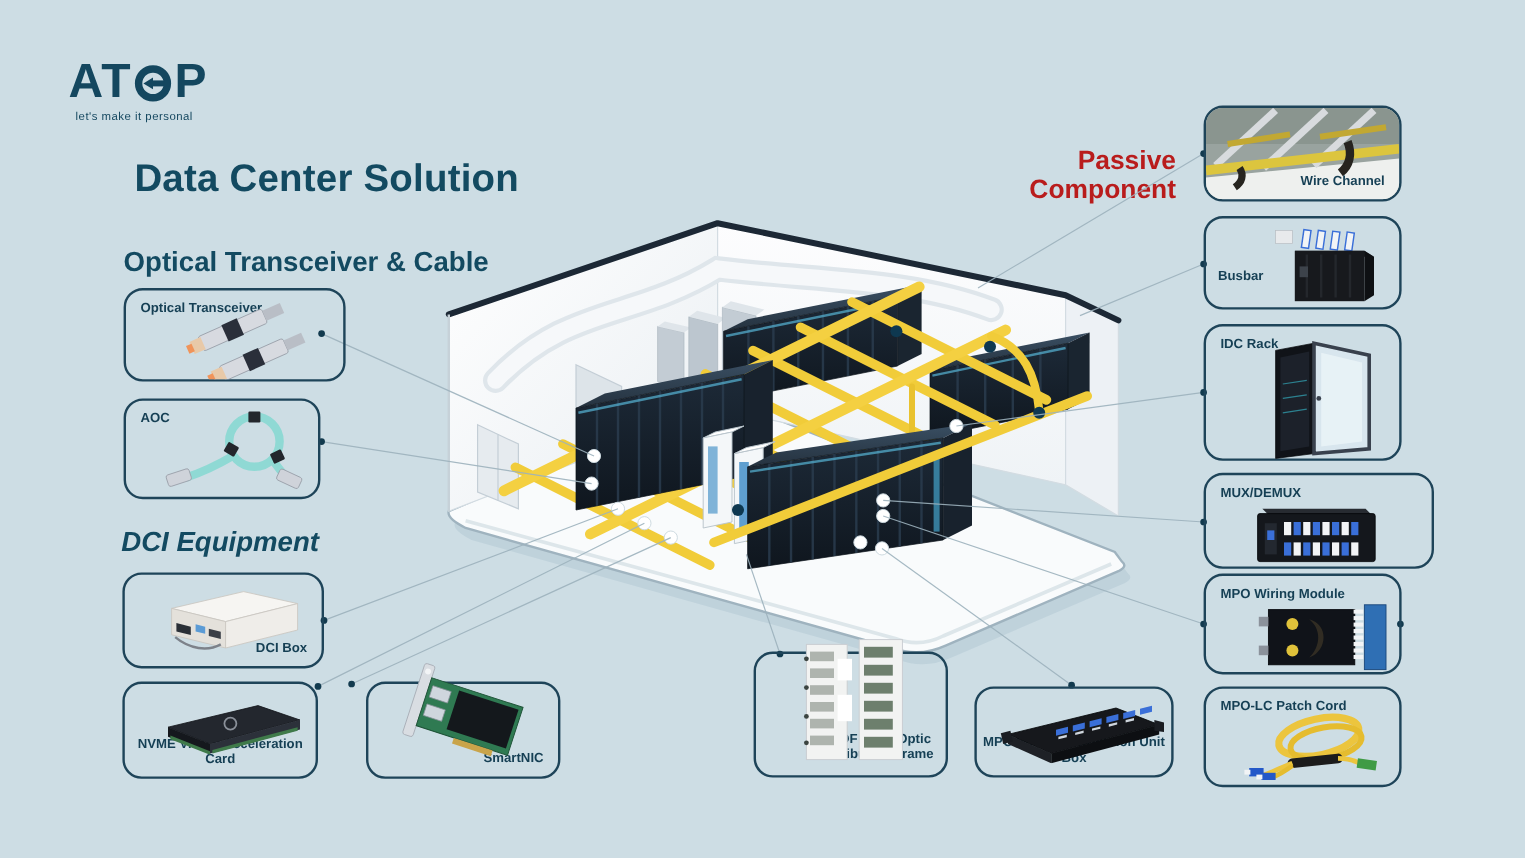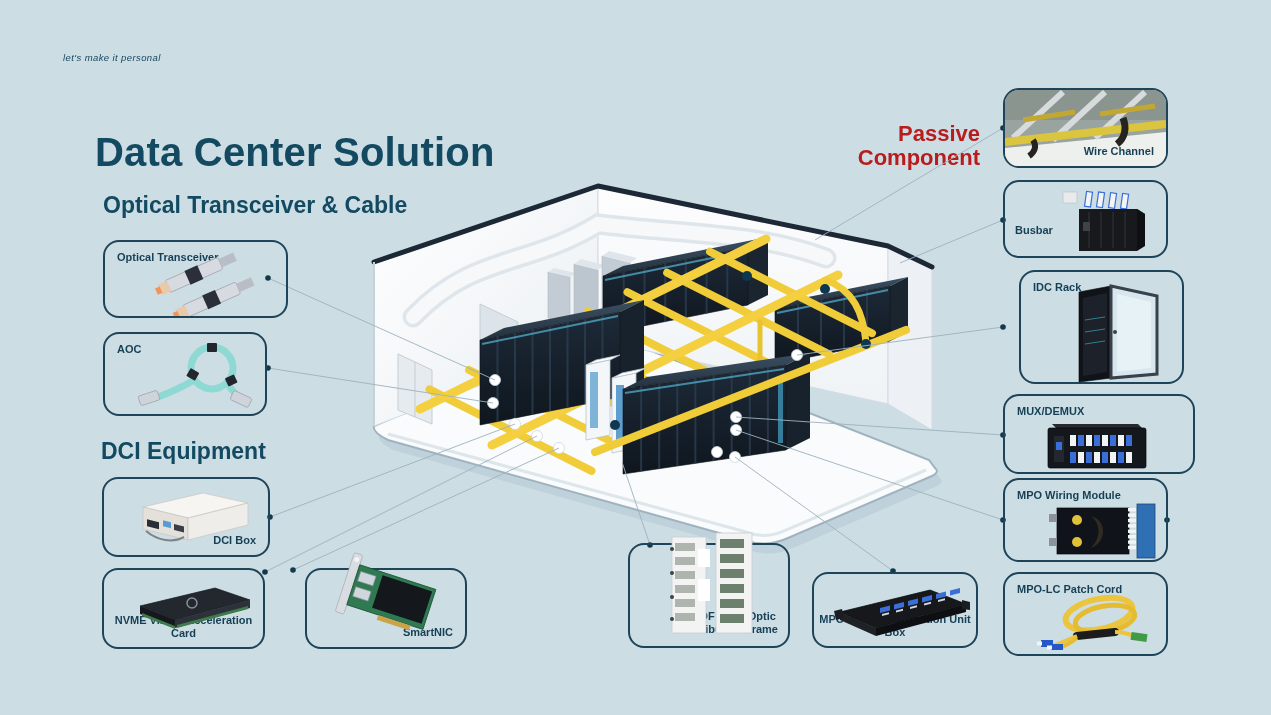--- a/index.html
+++ b/index.html
@@ -3,47 +3,56 @@
 <meta charset="utf-8">
 <style>
   html,body{margin:0;padding:0;}
   body{font-family:"Liberation Sans", sans-serif;}
   .canvas{position:relative;width:1271px;height:715px;background:#cdDDe4;background:#cddde4;overflow:hidden;}
   .abs{position:absolute;}
   
   .logo{position:absolute;left:57px;top:48px;color:#14475f;}
   .logo-row{display:flex;align-items:center;font-weight:800;font-size:40px;letter-spacing:1.5px;line-height:1;}
   .logo-glyph{width:33px;height:33px;margin:0 1px;position:relative;top:1px;}
-  .logo-tag{font-size:9.5px;letter-spacing:.4px;margin:4px 0 0 6px;color:#14475f;font-weight:500;font-style:italic;}
+  .logo-tag{font-size:9.5px;letter-spacing:.4px;margin:4px 0 0 6px;color:#14475f;font-weight:500;}
   
-  .title{position:absolute;left:95px;top:130px;font-size:40px;font-weight:800;color:#134a61;letter-spacing:.2px;}
+  .title{position:absolute;left:112px;top:130px;font-size:32px;font-weight:800;color:#134a61;letter-spacing:.2px;}
   .h-section{position:absolute;font-size:23px;font-weight:800;color:#134a61;}
   .h-passive{position:absolute;left:790px;top:122px;width:190px;text-align:right;font-size:22px;font-weight:800;color:#b91c1c;line-height:24px;}
   
   .card{position:absolute;border:2px solid #1e4459;border-radius:16px;box-sizing:border-box;}
   .card .lbl{position:absolute;font-size:11px;font-weight:700;color:#153f54;line-height:13px;}
   .lbl-tl{left:12px;top:9px;}
   .lbl-bc{left:0;right:0;bottom:7px;text-align:center;}
   .lbl-br{right:12px;bottom:8px;}
   .img{position:absolute;}
   .photo-card{overflow:hidden;}
 </style>
 </head>
 <body>
 
 <div class="canvas">
 
   <div class="logo">
+    <div class="logo-row">
+      <span>AT</span>
+        <svg class="logo-glyph" viewBox="0 0 33 33">
+          <circle cx="16.5" cy="16.5" r="12" fill="none" stroke="#14475f" stroke-width="6.2"></circle>
+          <rect x="15" y="14" width="15" height="5" fill="#14475f"></rect>
+          <polygon points="8.5,16.5 16.5,11.6 16.5,21.4" fill="#14475f"></polygon>
+        </svg>
+        <span>P</span>
+    </div>
     <div class="logo-tag">let's make it personal</div>
   </div>
 
   <div class="title">Data Center Solution</div>
 
-  <div class="h-section" style="left:103px;top:192px;">Optical Transceiver &amp; Cable</div>
-  <div class="h-section" style="left:101px;top:438px;">DCI Equipment</div>
+  <div class="h-section" style="left:103px;top:205px;">Optical Transceiver &amp; Cable</div>
+  <div class="h-section" style="left:101px;top:438px;font-style:italic;">DCI Equipment</div>
   <div class="h-passive">
     <span>Passive</span><br>
     <span>Component</span>
   </div>
 
   <svg class="abs" style="left:358px;top:172px;" width="600" height="390" viewBox="0 0 600 390">
     <defs>
       <linearGradient id="wallL" x1="0" y1="0" x2="1" y2="1">
         <stop offset="0" stop-color="#ffffff"></stop>
           <stop offset="1" stop-color="#e9eef2"></stop>
@@ -348,21 +357,21 @@
       <g stroke="#24272c" stroke-width="2">
           <line x1="44" y1="28" x2="44" y2="64"></line>
           <line x1="56" y1="28" x2="56" y2="64"></line>
           <line x1="68" y1="28" x2="68" y2="64"></line>
           <line x1="80" y1="28" x2="80" y2="64"></line>
         </g>
       <rect x="38" y="38" width="7" height="9" fill="#3d434b"></rect>
     </svg>
   </div>
 
-  <div class="card" style="left:1003px;top:270px;width:165px;height:114px;margin-left:16px;">
+  <div class="card" style="left:1003px;top:270px;width:165px;height:114px;">
     <span class="lbl lbl-tl">IDC Rack</span>
     <svg class="img" style="left:40px;top:8px;" width="115" height="104" viewBox="0 0 115 104">
       <polygon points="18,12 50,6 50,98 18,102" fill="#101318" stroke="#05070a" stroke-width=".6"></polygon>
       <polygon points="22,18 46,13 46,92 22,96" fill="#1c212a"></polygon>
       <g stroke="#33aabb" stroke-width="1" opacity=".7">
           <line x1="24" y1="40" x2="44" y2="37"></line>
           <line x1="24" y1="52" x2="44" y2="49"></line>
           <line x1="24" y1="64" x2="44" y2="61"></line>
         </g>
       <polygon points="50,6 96,16 96,94 50,98" fill="#d9e8f0" fill-opacity=".85" stroke="#39414d" stroke-width="3"></polygon>

